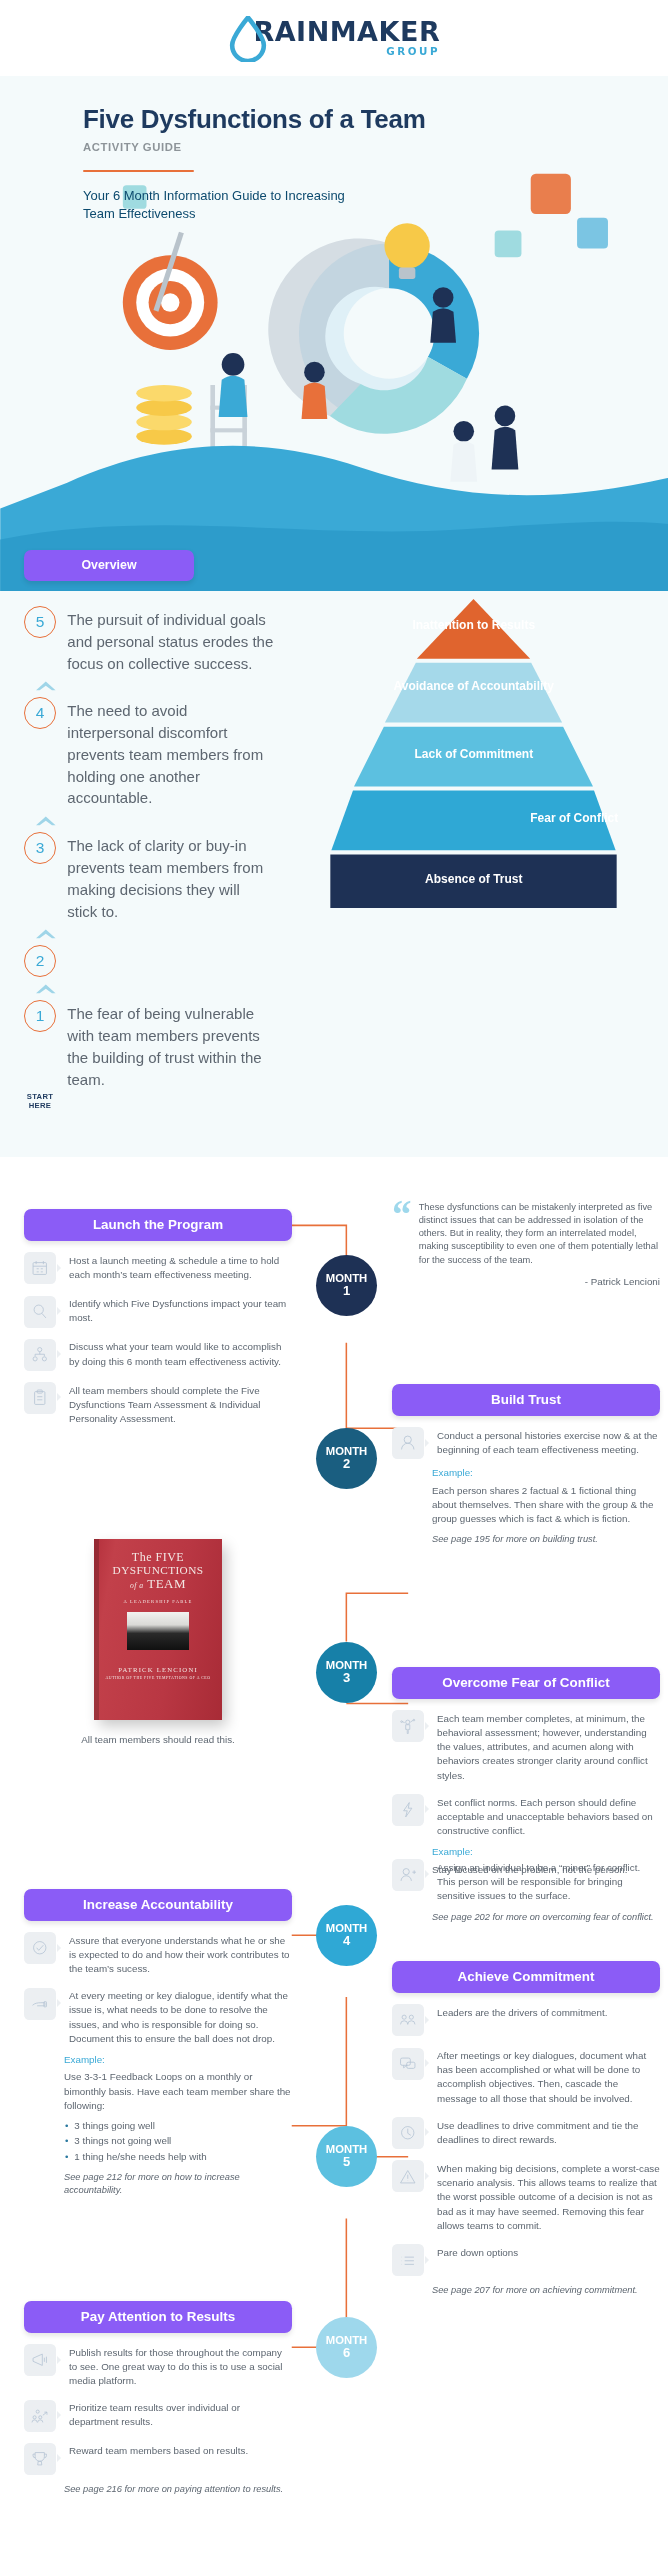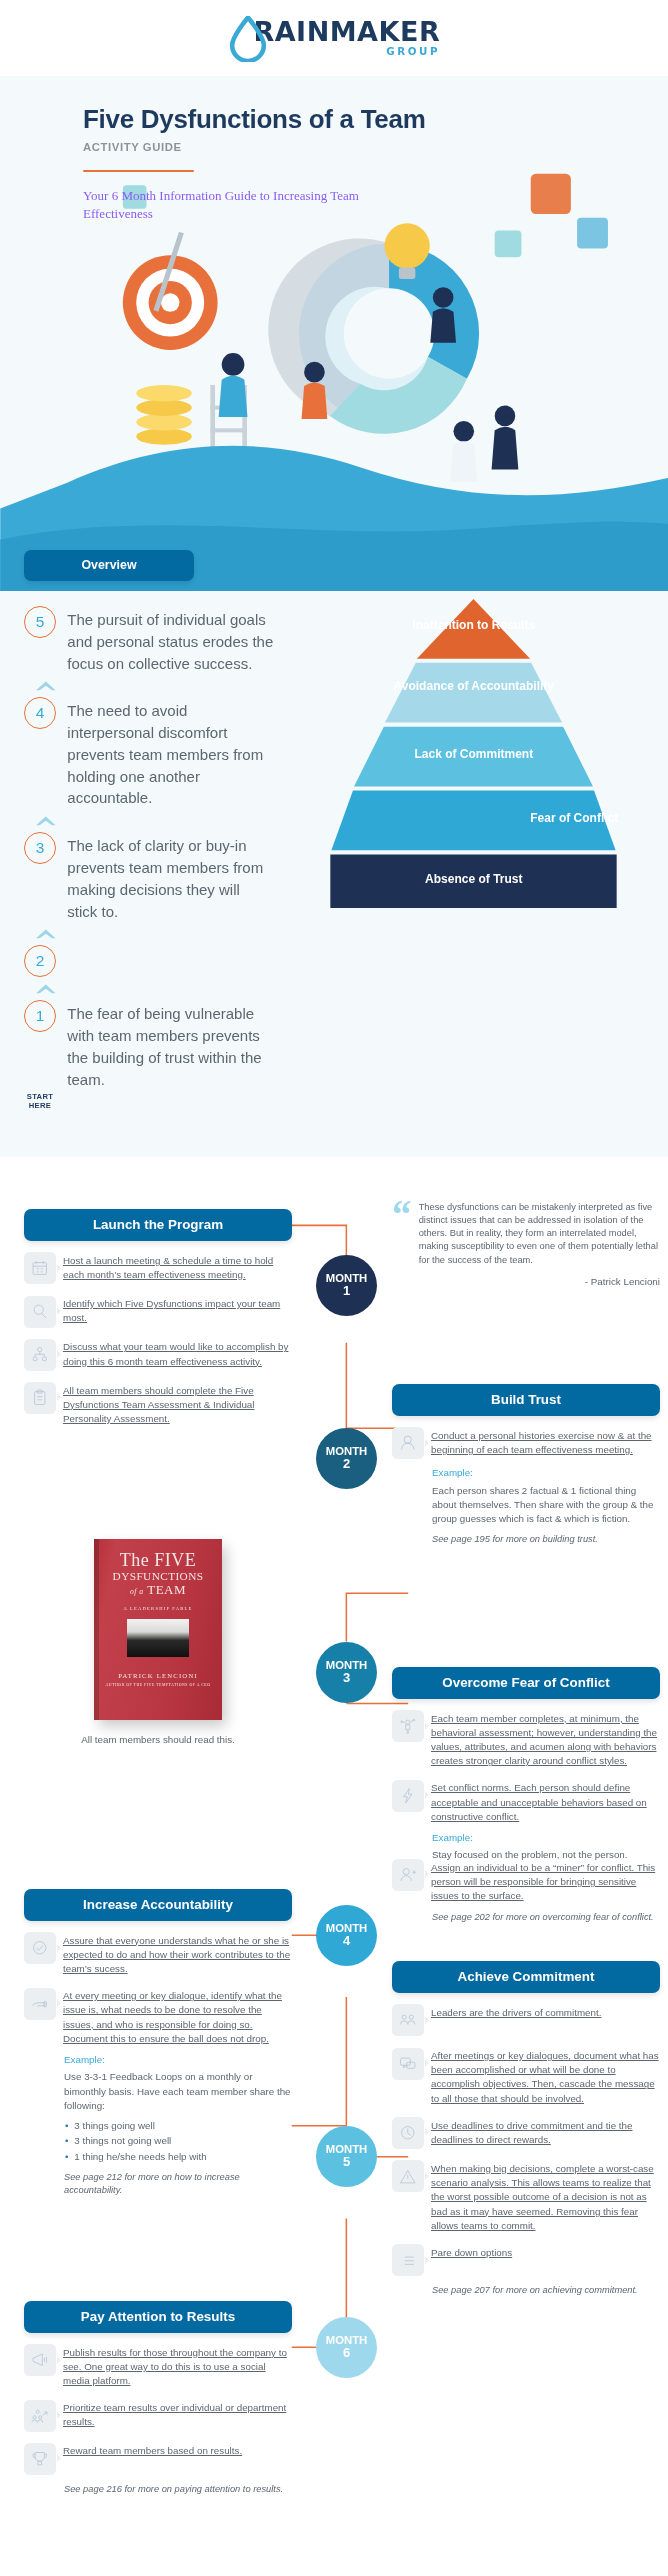--- a/index.html
+++ b/index.html
@@ -20,29 +20,29 @@
   .rm-wordmark { display: flex; flex-direction: column; align-items: flex-end; margin-left: -13.4px; padding-bottom: 3.1px;}
   .rm-name { font-size: 27px; font-weight: bold; letter-spacing: 0.5px; color: #1e3a5f; line-height: 0.95; font-family: "DejaVu Sans", sans-serif; }
   .rm-sub { font-size: 10.3px; font-weight: bold; letter-spacing: 2.6px; color: #3aa9d6; line-height: 1.1; margin-top: 1px; font-family: "DejaVu Sans", sans-serif;}
 
   
   .hero { position: relative; background: #f4fafb; padding: 29px 0 0 0; min-height: 474px; }
   .hero-inner { padding-left: 67px; position: relative; z-index: 5; margin-left: 16px; }
   h1.title { font-size: 26px; font-weight: bold; color: #1e3a5f; letter-spacing: -0.3px; line-height: 1.1; }
   .subtitle-kicker { font-size: 11.3px; font-weight: bold; letter-spacing: 0.6px; color: #8d9499; margin-top: 7.2px; }
   .rule { width: 111px; height: 2.1px; background: #e8703a; margin: 17.5px 0 14.4px 0; border-radius:1px; }
-  .lede { font-size: 13px; line-height: 1.42; color: #8b5cf6; max-width: 289px; font-family: Liberation Serif, serif; }
+  .lede { font-size: 13px; line-height: 1.42; color: #0c4a6e; max-width: 289px; }
 
   
   .art { position: absolute; left: 0; top: 0; width: 669px; height: 515px; z-index: 1; pointer-events:none;}
 
   
   .overview { position: relative; background: #f4fafb; padding: 0 0 46px 0; }
   .pill {
-    background: #0369a1; color: #fff; border-radius: 7.2px;
+    background: #8b5cf6; color: #fff; border-radius: 7.2px;
     font-size: 13.4px; font-weight: bold; text-align: center;
     padding: 8.2px 10.3px; box-shadow: 0 2.1px 5.2px rgba(0,0,0,.10);
     line-height: 1.18;
   }
   .overview-pill { width: 170px; margin-left: 24px; font-size: 12.4px; position: relative; z-index: 4; }
 
   .dys-wrap { display: flex; margin-top: 25px; position: relative; }
   .dys-list { width: 319px; padding-left: 24px; }
   .dys-row { display: flex; align-items: flex-start; gap: 11.3px; }
   .num-circle {
@@ -67,21 +67,21 @@
   .col-right { position: absolute; left: 392px; width: 268px; }
 
   .month-badge {
     position: absolute; width: 61px; height: 61px; border-radius: 50%;
     color: #fff; font-weight: bold; font-size: 11.3px; text-align: center;
     display: flex; flex-direction: column; align-items: center; justify-content: center;
     line-height: 1.05; z-index: 6;
   }
   .month-badge .m-num { font-size: 13px; }
 
-  .bullet { display: flex; gap: 7px; align-items: flex-start; margin-top: 11.3px; text-decoration: underline; }
+  .bullet { display: flex; gap: 13px; align-items: flex-start; margin-top: 11.3px; }
   .b-icon {
     width: 32px; height: 32px; background: #eceff2; border-radius: 5.2px; flex: none;
     display: flex; align-items: center; justify-content: center; position: relative;
   }
   .b-icon:after {
     content: ""; position: absolute; right: -4.6px; top: 11.3px;
     border-top: 4.6px solid transparent; border-bottom: 4.6px solid transparent;
     border-left: 4.6px solid #eceff2;
   }
   .b-icon svg { display: block; }
@@ -103,21 +103,21 @@
   
   .book-wrap { text-align: center; }
   .book {
     width: 128px; height: 181px; margin: 0 auto;
     background: linear-gradient(100deg,#b4303c 0%,#c2404a 14%,#b93743 60%,#a82b36 100%);
     box-shadow: 5.2px 7.2px 13.4px rgba(0,0,0,.22);
     position: relative; color: #f3e7e4; padding-top: 12.4px;
     font-family: "Liberation Serif", serif;
   }
   .book:before{content:"";position:absolute;left:0;top:0;bottom:0;width:4.6px;background:rgba(0,0,0,.18);}
-  .bk-t1 { font-size: 18px; letter-spacing: 0.5px; line-height:1.05;}
+  .bk-t1 { font-size: 12px; letter-spacing: 0.5px; line-height:1.05;}
   .bk-t2 { font-size: 11.3px; letter-spacing: 0.4px; line-height:1.15; }
   .bk-t3 { font-size: 13px; letter-spacing: 0.5px; line-height:1.1;}
   .bk-t3 em{font-style:italic;font-size:7.7px;}
   .bk-sub { font-size: 4.6px; letter-spacing: 1.2px; margin-top: 8.2px; }
   .bk-img { width: 62px; height: 38px; margin: 8.2px auto 0; background: linear-gradient(180deg,#f2f2f0 0%,#d9d9d6 34%,#2a2a2a 56%,#101010 100%); }
   .bk-auth { font-size: 6.7px; letter-spacing: 1.2px; margin-top: 15.5px; }
   .bk-auth2 { font-size: 3.9px; letter-spacing: 0.5px; margin-top: 3.6px; }
   .book-cap { font-size: 9.8px; line-height: 1.4; margin-top: 13.4px; }
 </style>
 </head>

